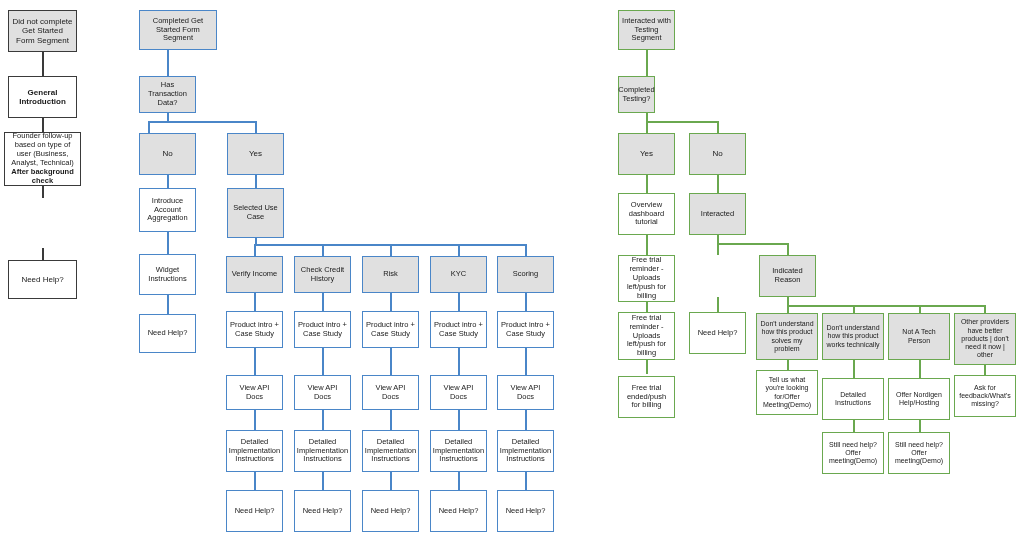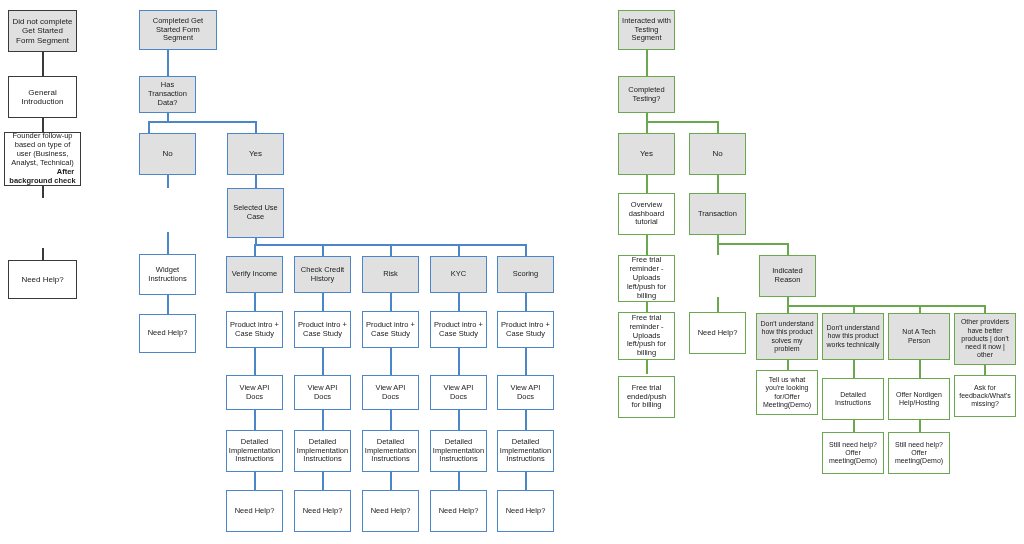--- a/index.html
+++ b/index.html
@@ -14,37 +14,37 @@
   .b-black{border:1.5px solid #3a3a3a;}
   .b-blue{border:1.5px solid #4a86c8;}
   .b-green{border:1.5px solid #6aa84f;}
   
   .conn{position:absolute;}
   .c-black{background:#3a3a3a;}
   .c-blue{background:#4a86c8;}
   .c-green{background:#6aa84f;}
   .vline{width:1.5px;}
   .hline{height:1.5px;}
-  b{font-weight:bold;margin-left:46px;}
+  b{font-weight:bold;}
 </style>
 </head>
 <body>
 
 <div id="canvas">
 
   <div class="conn c-black vline" style="left:42px;top:52px;height:24px;"></div>
   <div class="conn c-black vline" style="left:42px;top:118px;height:14px;"></div>
   <div class="conn c-black vline" style="left:42px;top:186px;height:12px;"></div>
   <div class="conn c-black vline" style="left:42px;top:248px;height:12px;"></div>
 
   <div class="node fill-grey b-black" style="left:8px;top:10px;width:69px;height:42px;font-size:8px;">
     <span class="txt">Did not complete Get Started Form Segment</span>
   </div>
 
-  <div class="node fill-white b-black" style="left:8px;top:76px;width:69px;height:42px;font-size:8px;">
+  <div class="node fill-white b-black" style="left:8px;top:76px;width:69px;height:42px;font-size:8px;font-weight:bold;">
     <span class="txt">General Introduction</span>
   </div>
 
   <div class="node fill-white b-black" style="left:4px;top:132px;width:77px;height:54px;font-size:7.5px;">
     <span class="txt"><span>Founder follow-up based on type of user (Business, Analyst, Technical) </span><b>After background check</b></span>
   </div>
 
 
   <div class="node fill-white b-black" style="left:8px;top:260px;width:69px;height:39px;font-size:8px;">
     <span class="txt">Need Help?</span>
@@ -74,20 +74,23 @@
   </div>
 
   <div class="node fill-grey b-blue" style="left:139px;top:133px;width:57px;height:42px;font-size:8px;">
     <span class="txt">No</span>
   </div>
 
   <div class="node fill-grey b-blue" style="left:227px;top:133px;width:57px;height:42px;font-size:8px;">
     <span class="txt">Yes</span>
   </div>
 
+  <div class="node fill-white b-blue" style="left:139px;top:188px;width:57px;height:44px;font-size:7.5px;">
+    <span class="txt">Introduce Account Aggregation</span>
+  </div>
 
   <div class="node fill-white b-blue" style="left:139px;top:254px;width:57px;height:41px;font-size:7.5px;">
     <span class="txt">Widget Instructions</span>
   </div>
 
   <div class="node fill-white b-blue" style="left:139px;top:314px;width:57px;height:39px;font-size:7.5px;">
     <span class="txt">Need Help?</span>
   </div>
 
   <div class="node fill-grey b-blue" style="left:227px;top:188px;width:57px;height:50px;font-size:7.5px;">
@@ -202,21 +205,21 @@
   <div class="conn c-green vline" style="left:646px;top:50px;height:26px;"></div>
   <div class="conn c-green vline" style="left:646px;top:113px;height:9px;"></div>
   <div class="conn c-green hline" style="left:646px;top:121px;width:72px;"></div>
   <div class="conn c-green vline" style="left:646px;top:121px;height:12px;"></div>
   <div class="conn c-green vline" style="left:717px;top:121px;height:12px;"></div>
 
   <div class="node fill-grey b-green" style="left:618px;top:10px;width:57px;height:40px;font-size:7.5px;">
     <span class="txt">Interacted with Testing Segment</span>
   </div>
 
-  <div class="node fill-grey b-green" style="left:618px;top:76px;width:57px;height:37px;font-size:7.5px;">
+  <div class="node fill-grey b-green" style="left:618px;top:76px;width:37px;height:37px;font-size:7.5px;">
     <span class="txt">Completed Testing?</span>
   </div>
 
   <div class="node fill-grey b-green" style="left:618px;top:133px;width:57px;height:42px;font-size:8px;">
     <span class="txt">Yes</span>
   </div>
 
   <div class="node fill-grey b-green" style="left:689px;top:133px;width:57px;height:42px;font-size:8px;">
     <span class="txt">No</span>
   </div>
@@ -233,21 +236,21 @@
   <div class="node fill-white b-green" style="left:618px;top:312px;width:57px;height:48px;font-size:7.5px;">
     <span class="txt">Free trial reminder - Uploads left/push for billing</span>
   </div>
   <div class="conn c-green vline" style="left:646px;top:360px;height:14px;"></div>
   <div class="node fill-white b-green" style="left:618px;top:376px;width:57px;height:42px;font-size:7.5px;">
     <span class="txt">Free trial ended/push for billing</span>
   </div>
 
   <div class="conn c-green vline" style="left:717px;top:175px;height:18px;"></div>
   <div class="node fill-grey b-green" style="left:689px;top:193px;width:57px;height:42px;font-size:7.5px;">
-    <span class="txt">Transaction</span>
+    <span class="txt">Interacted</span>
   </div>
   <div class="conn c-green vline" style="left:717px;top:235px;height:9px;"></div>
   <div class="conn c-green hline" style="left:717px;top:243px;width:71px;"></div>
   <div class="conn c-green vline" style="left:717px;top:243px;height:12px;"></div>
   <div class="conn c-green vline" style="left:787px;top:243px;height:12px;"></div>
 
   <div class="conn c-green vline" style="left:717px;top:297px;height:15px;"></div>
   <div class="node fill-white b-green" style="left:689px;top:312px;width:57px;height:42px;font-size:7.5px;">
     <span class="txt">Need Help?</span>
   </div>

